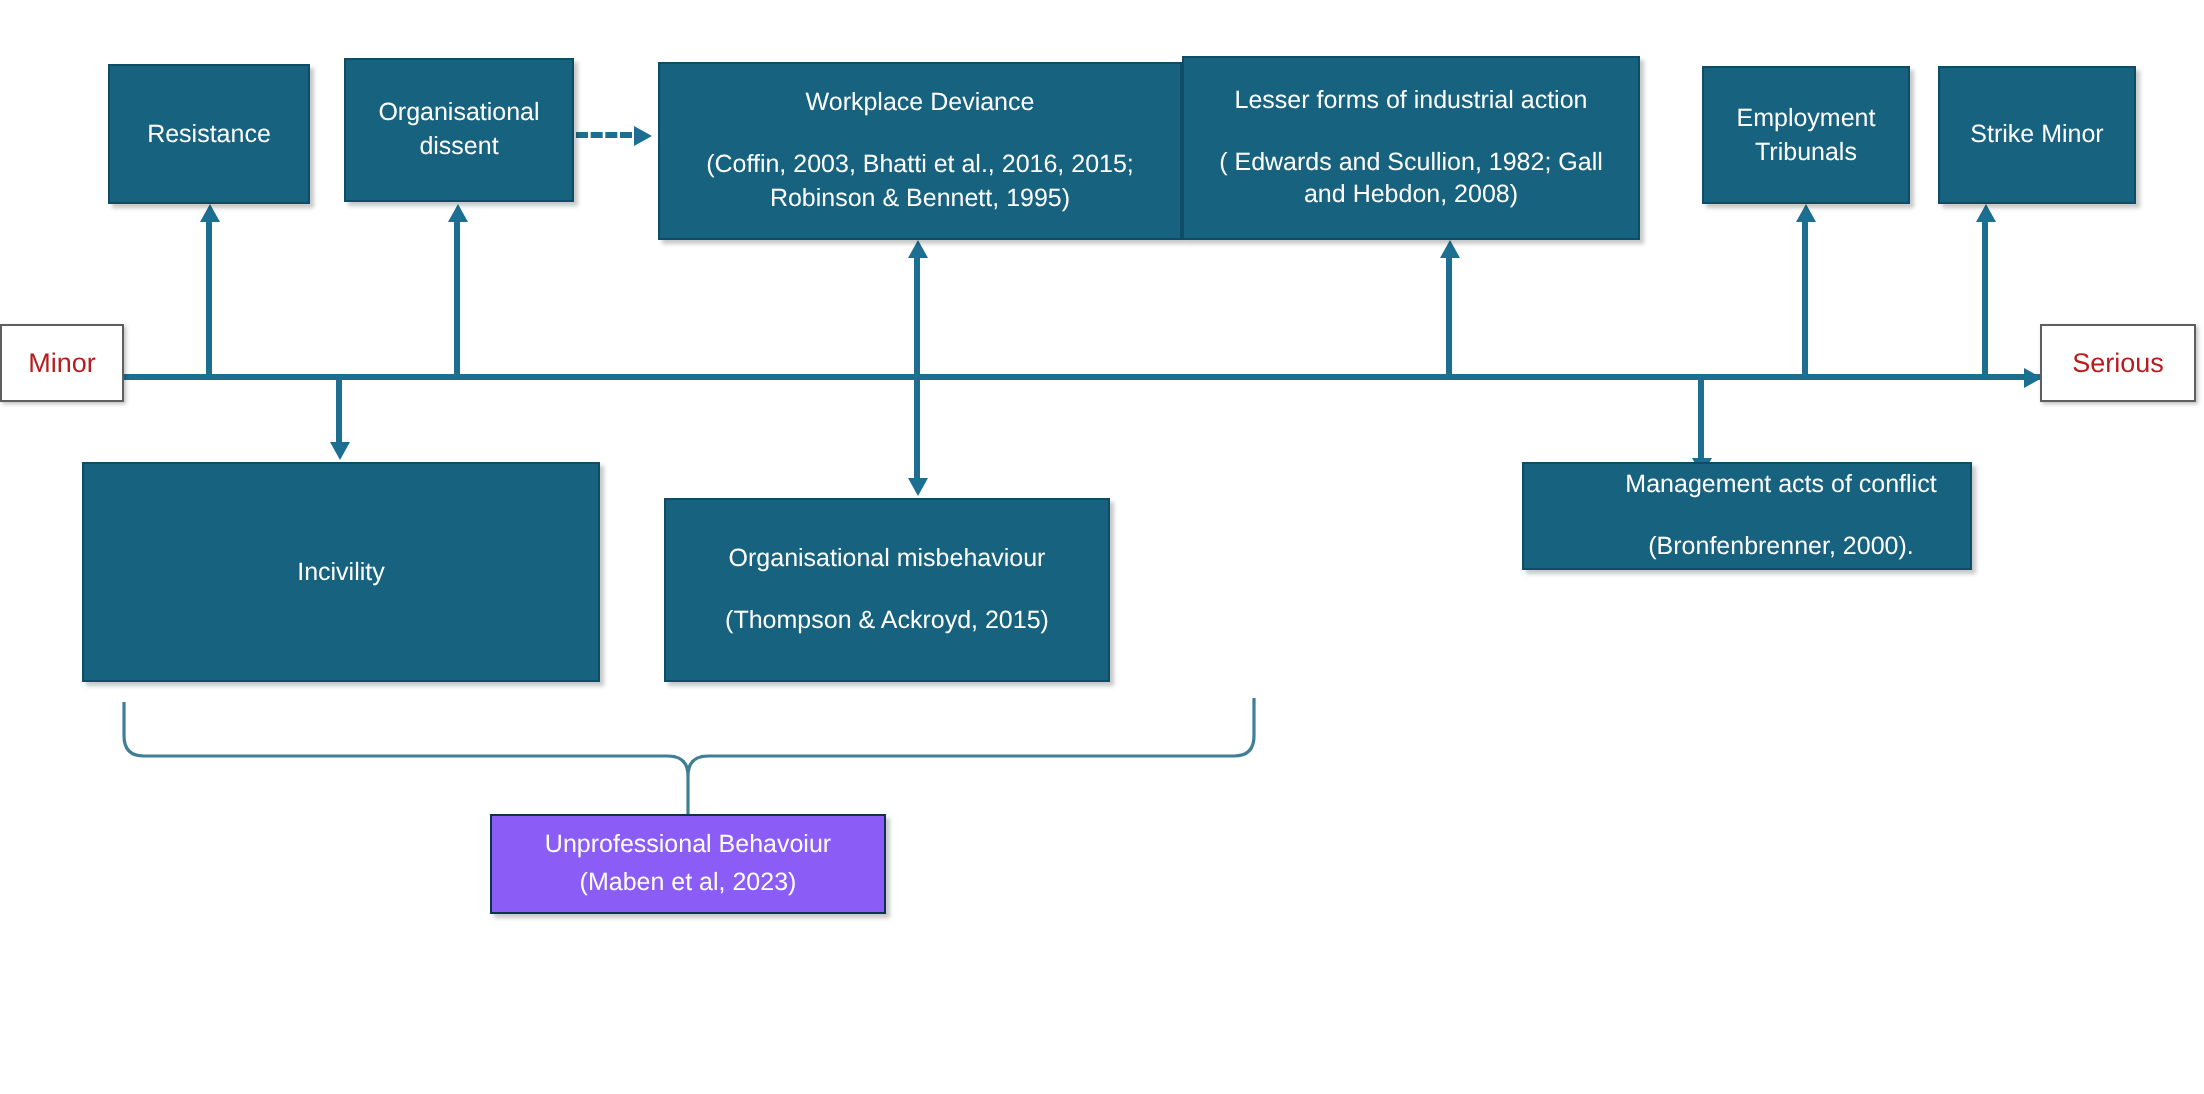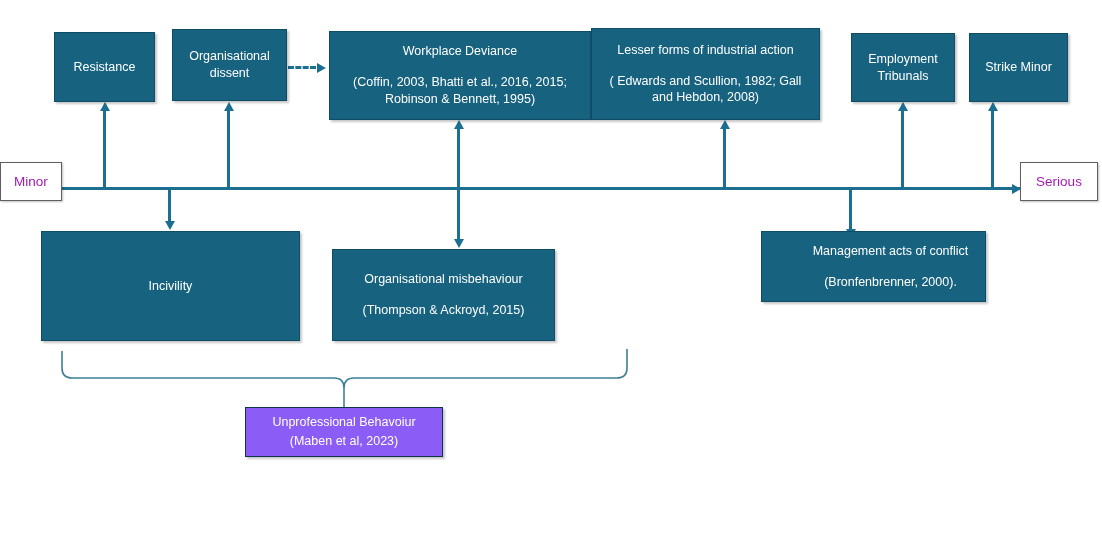--- a/index.html
+++ b/index.html
@@ -48,21 +48,21 @@
   .node.dark {
     background: #8b5cf6;
     border-color: #0d3547;
   }
   
   .endlabel {
     position: absolute;
     box-sizing: border-box;
     background: #ffffff;
     border: 1px solid #5f5f5f;
-    color: #a21caf;
+    color: #b91c1c;
     display: flex;
     align-items: center;
     justify-content: center;
     font-size: 13.5px;
     box-shadow: 1px 1px 2px rgba(0,0,0,0.25);
     z-index: 6;
   }
   
   .vline {
     position: absolute;
@@ -193,21 +193,21 @@
 
   <div class="node" style="left:41px; top:231px; width:259px; height:110px;">
     <span class="ttl">Incivility</span>
   </div>
 
   <div class="node" style="left:332px; top:249px; width:223px; height:92px;">
     <span class="ttl">Organisational misbehaviour</span>
     <span class="cite">(Thompson &amp; Ackroyd, 2015)</span>
   </div>
 
-  <div class="node" style="left:761px; top:231px; width:225px; height:71px;padding-left:40px;">
+  <div class="node" style="left:761px; top:231px; width:225px; height:54px;padding-left:40px;">
     <span class="ttl">Management acts of conflict</span>
     <span class="cite">(Bronfenbrenner, 2000).</span>
   </div>
 
   <div class="node dark compact" style="left:245px; top:407px; width:198px; height:50px;">
     <span class="ttl">Unprofessional Behavoiur</span>
     <span class="cite">(Maben et al, 2023)</span>
   </div>
 
 </div>

